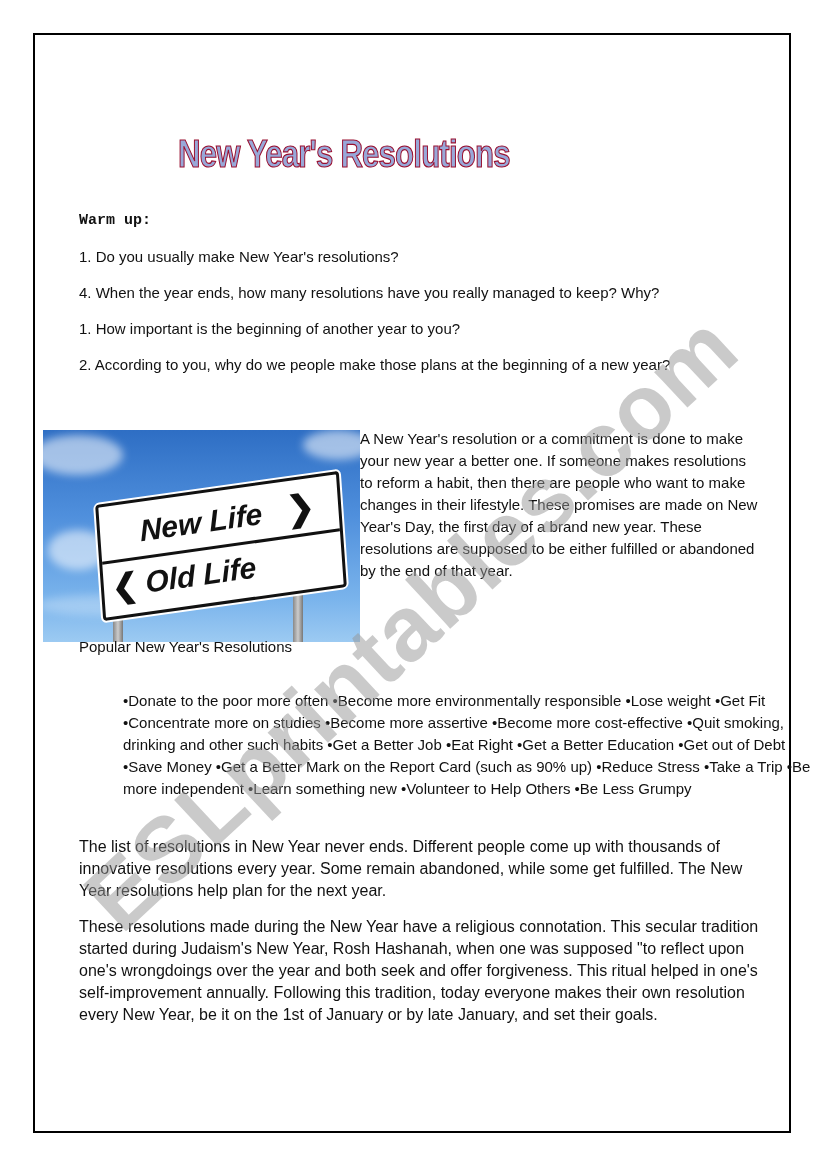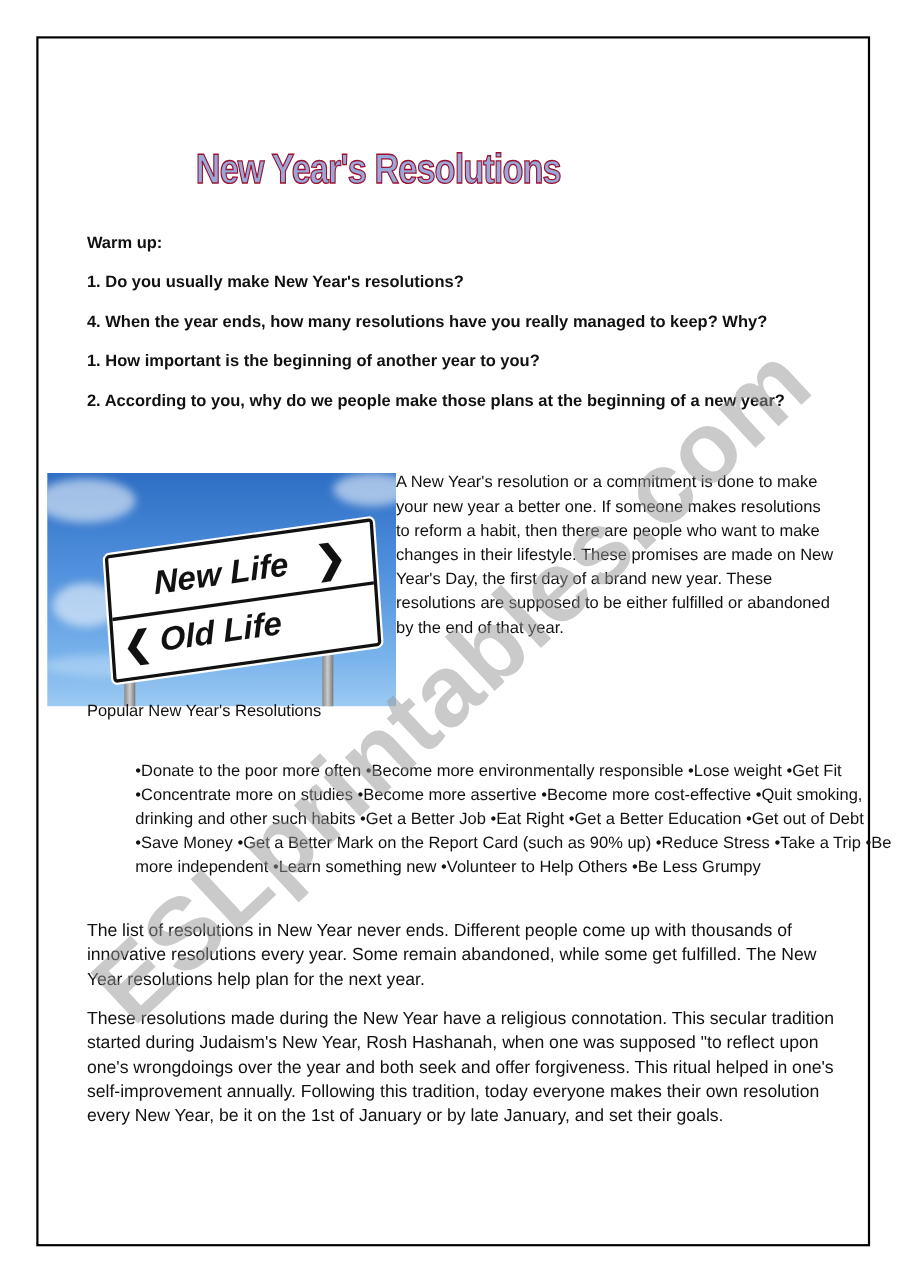--- a/index.html
+++ b/index.html
@@ -4,22 +4,22 @@
   <style>
     html, body { margin: 0; padding: 0; background: #ffffff; }
     body { width: 826px; height: 1169px; position: relative; overflow: hidden;
            font-family: "Liberation Sans", sans-serif; color: #111; }
     .page-border { position: absolute; left: 33px; top: 33px; width: 758px; height: 1100px;
                    border: 2px solid #000; box-sizing: border-box; }
     .title { position: absolute; left: 178px; top: 130px; font-family: "Liberation Sans", sans-serif;
              font-weight: bold; font-size: 38px; letter-spacing: -1px; color: #98a8d8;
              -webkit-text-stroke: 1.2px #9a1030; transform: scaleX(0.82); transform-origin: left top;
              white-space: nowrap; line-height: 48px; }
-    .warmup-label { position: absolute; left: 79px; top: 212px; font-size: 15px; font-weight: bold; }
-    .q { position: absolute; left: 79px; font-size: 15px; white-space: nowrap; font-weight: bold; }
+    .warmup-label { position: absolute; left: 79px; top: 212px; font-size: 15px; font-weight: bold; font-family: Liberation Mono, monospace; }
+    .q { position: absolute; left: 79px; font-size: 15px; white-space: nowrap; }
     .photo { position: absolute; left: 43px; top: 430px; width: 317px; height: 212px; overflow: hidden;
              background: linear-gradient(180deg, #2e6ec4 0%, #4f8fdc 40%, #7ab4ec 80%, #9ccaf2 100%); }
     .cloud { position: absolute; background: rgba(255,255,255,0.55); border-radius: 50%; filter: blur(4px); }
     .pole { position: absolute; width: 10px; background: linear-gradient(90deg,#888,#ccc,#777); }
     .sign { position: absolute; left: 55px; top: 58px; width: 240px; height: 110px; background: #fff;
             border: 3px solid #111; border-radius: 4px; transform: rotate(-8deg) skewX(-4deg);
             box-shadow: 0 0 0 2px #fff; }
     .sign-line { position: absolute; left: 0; right: 0; top: 54px; height: 3px; background: #111; }
     .sign-text { position: absolute; font-weight: bold; font-style: italic; font-size: 30px; color: #111;
                  white-space: nowrap; font-family: "Liberation Sans", sans-serif; }

